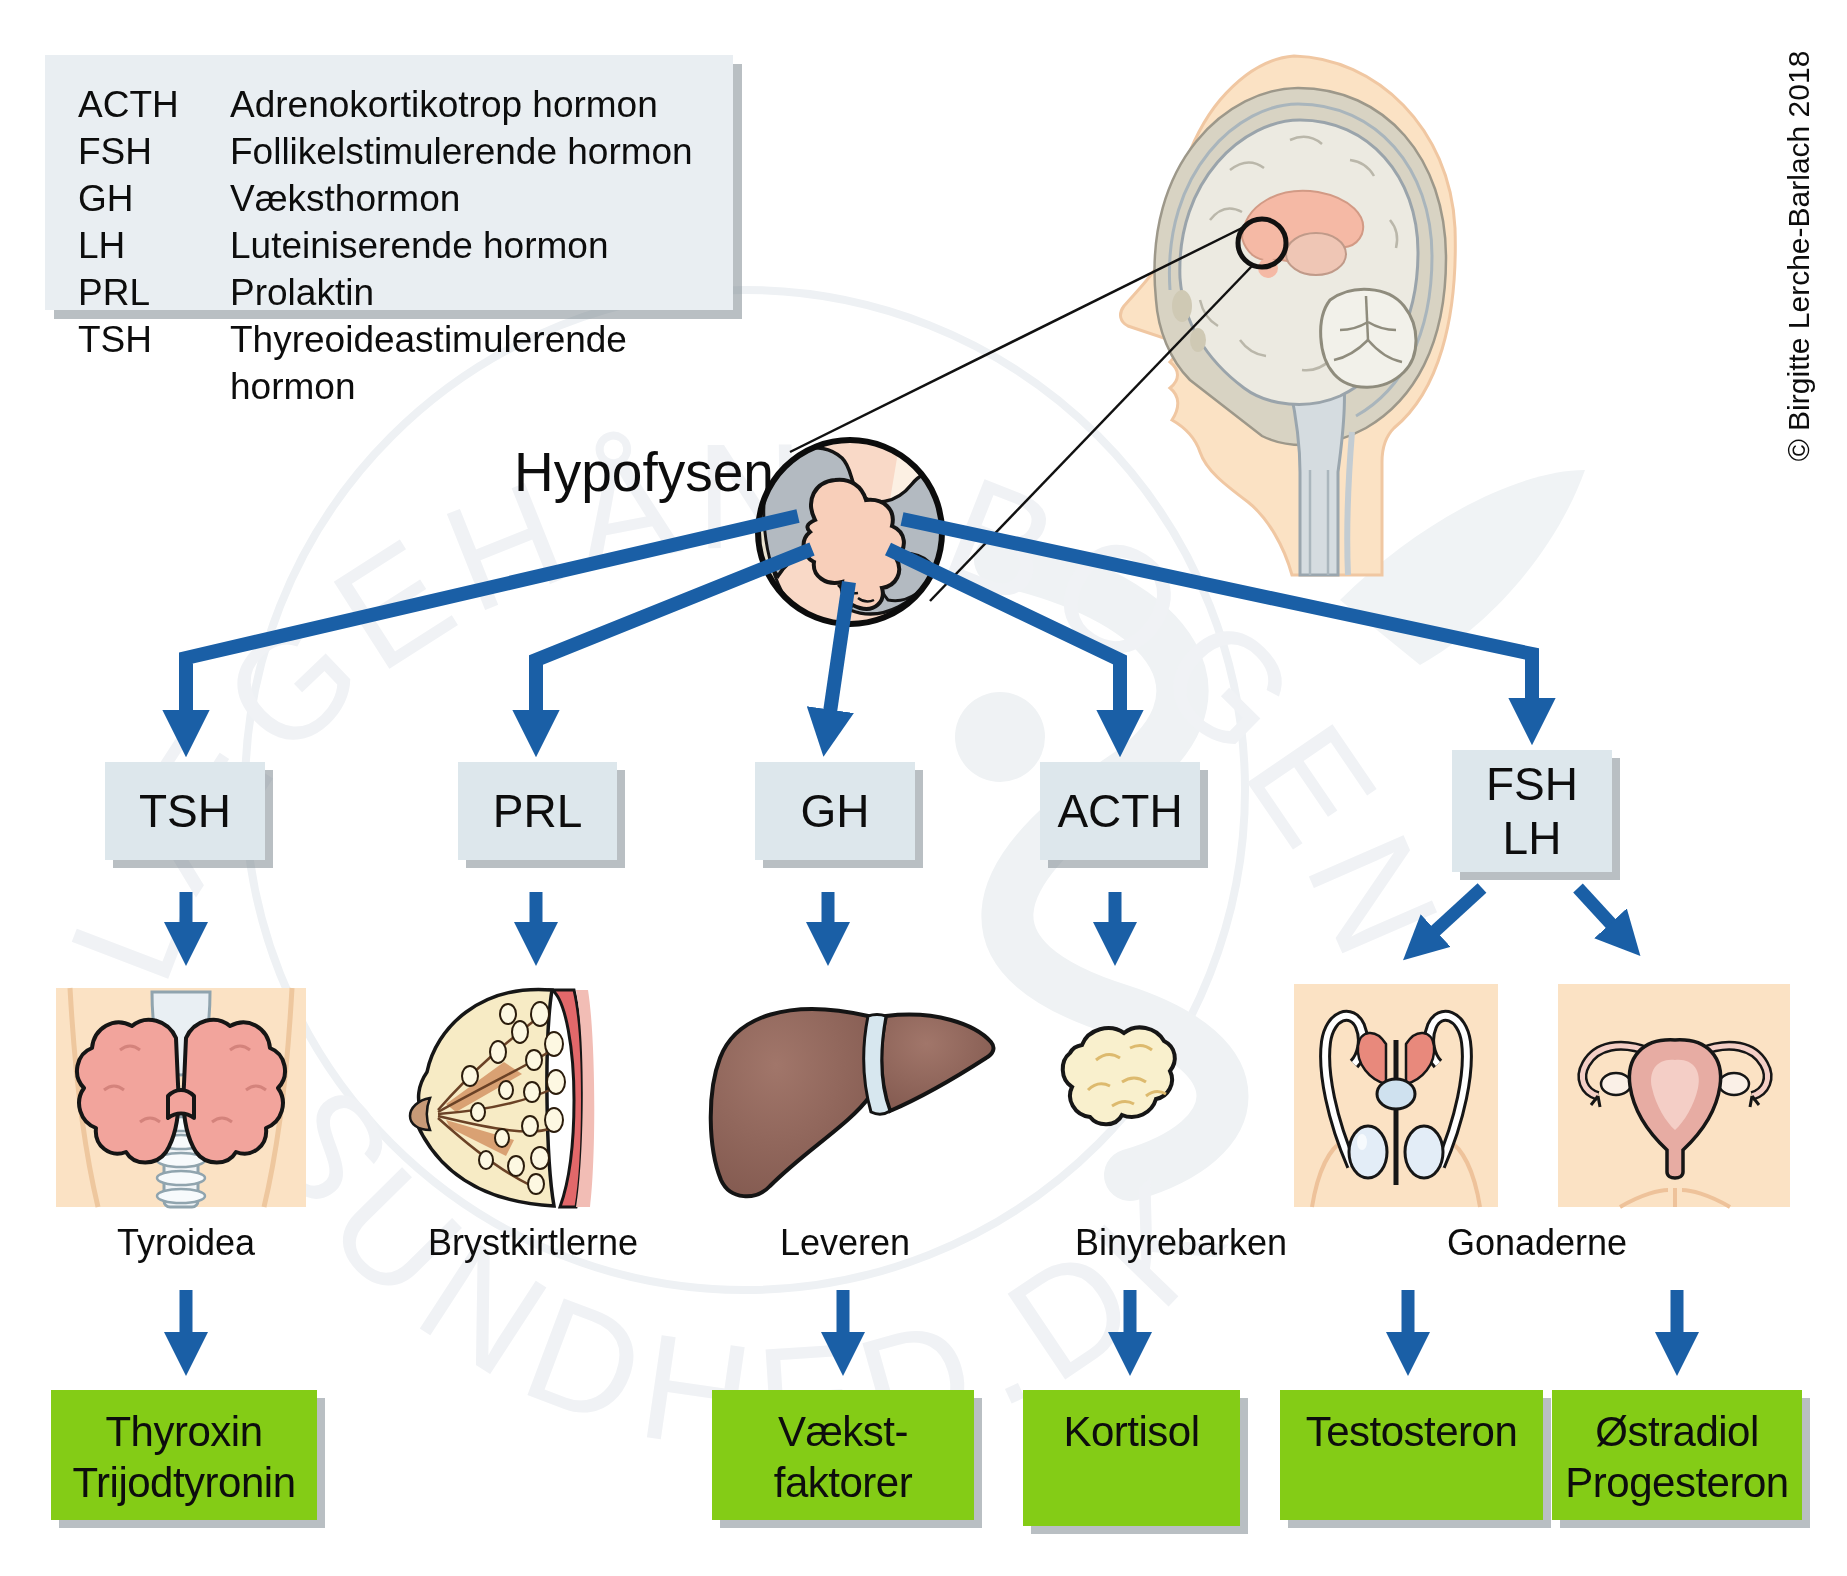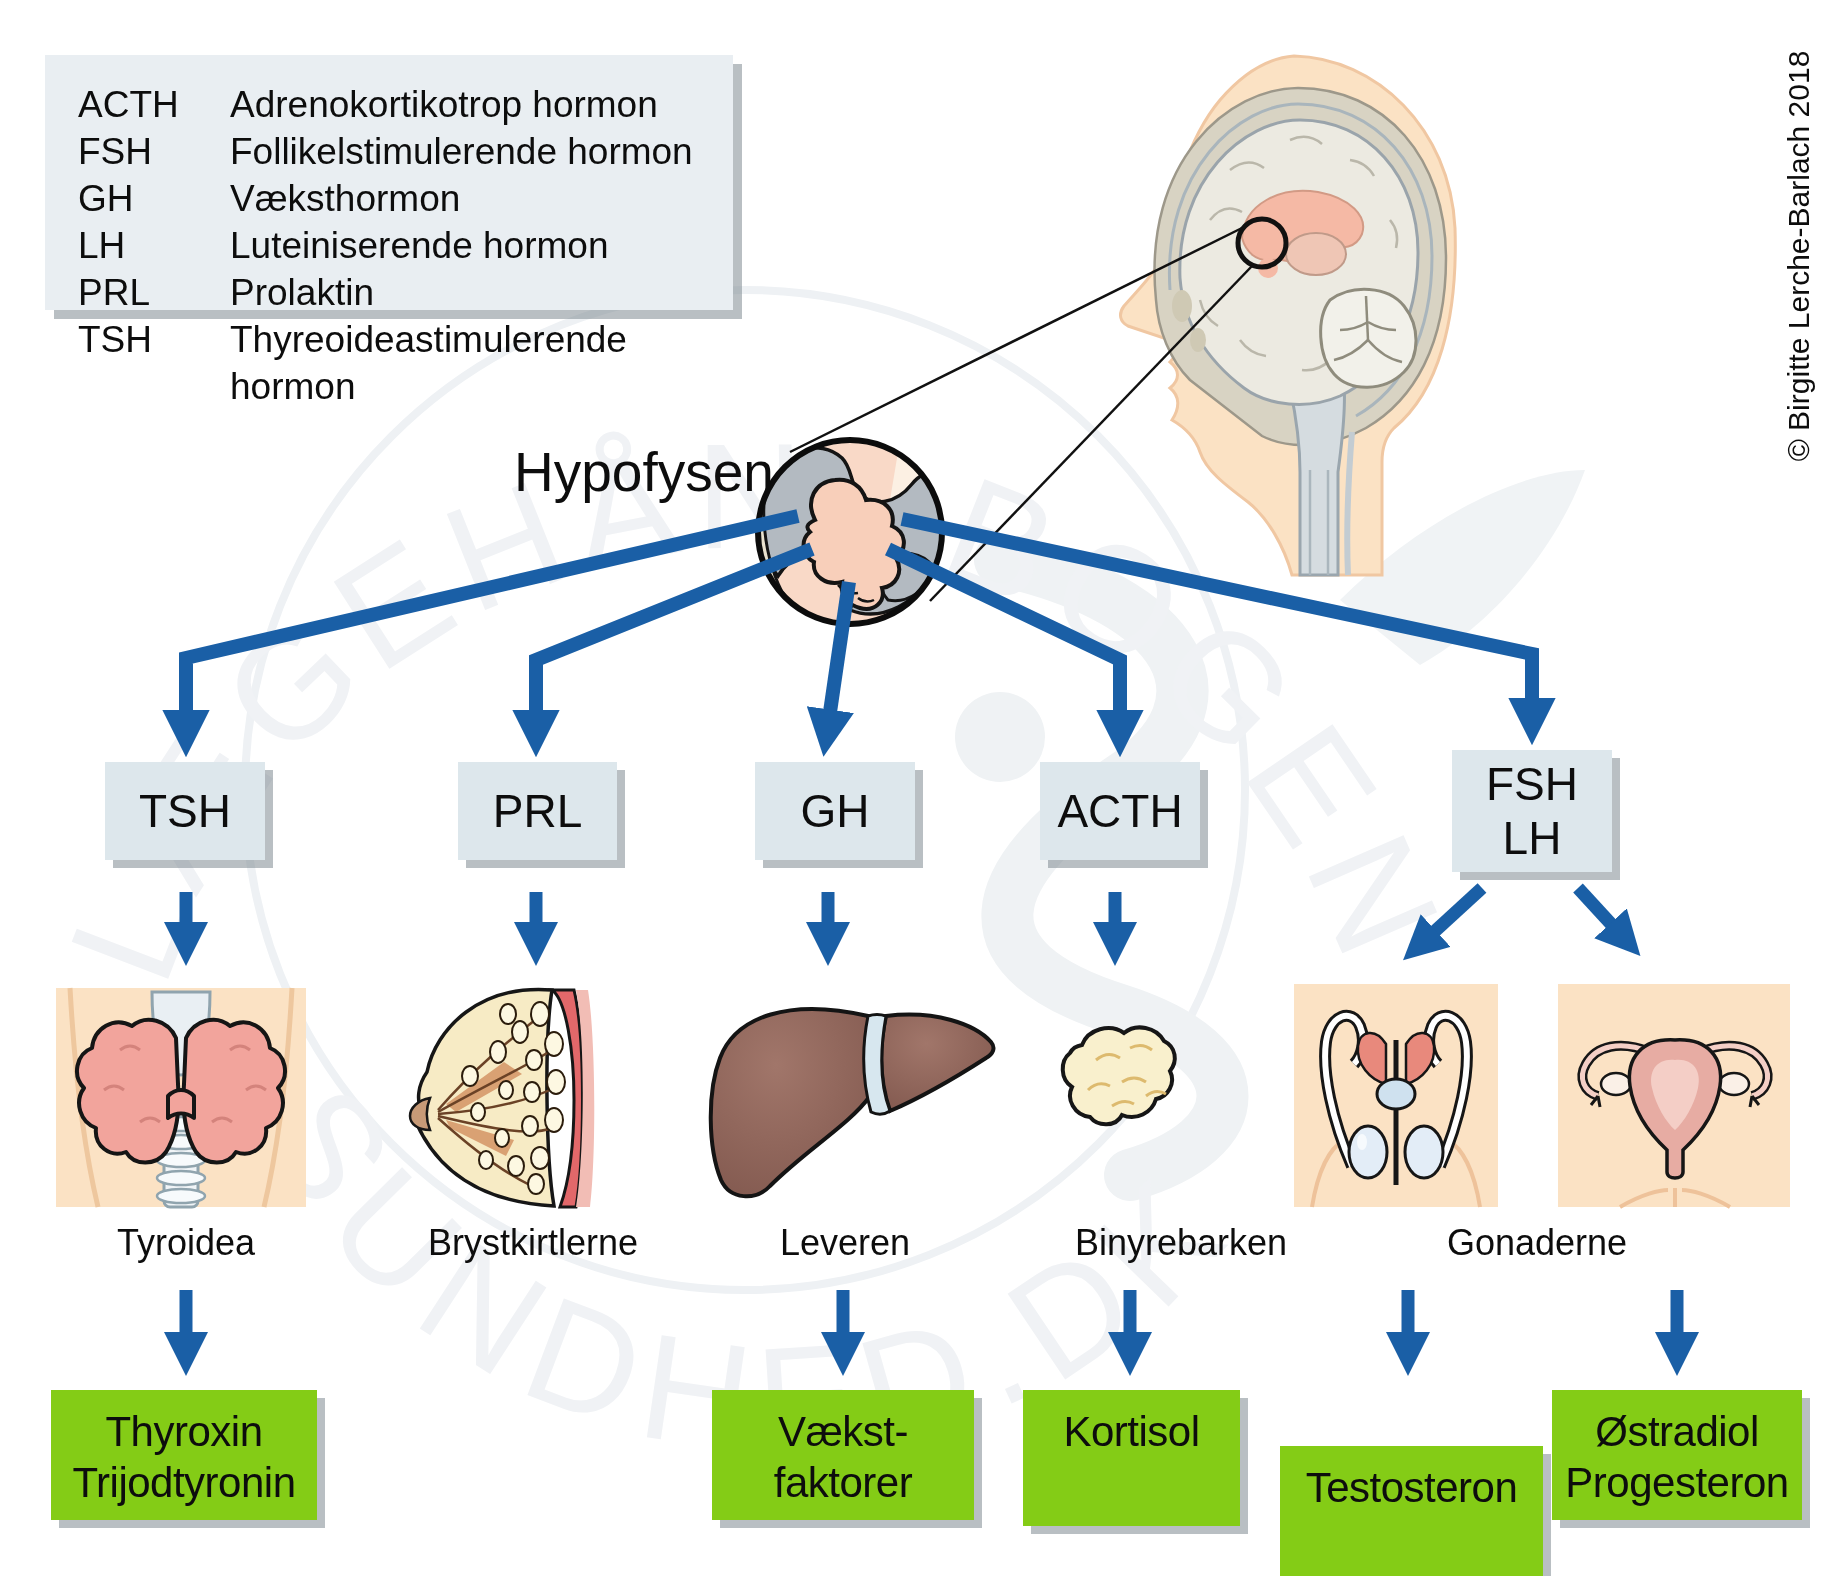--- a/index.html
+++ b/index.html
@@ -322,21 +322,21 @@
     <div>Thyroxin</div>
     <div>Trijodtyronin</div>
   </div>
   <div class="pbox" style="left:712px;top:1390px;width:262px;height:130px;">
     <div>Vækst-</div>
     <div>faktorer</div>
   </div>
   <div class="pbox" style="left:1023px;top:1390px;width:217px;height:136px;">
     <div>Kortisol</div>
   </div>
-  <div class="pbox" style="left:1280px;top:1446px;width:263px;height:130px;text-align:center;">
+  <div class="pbox" style="left:1280px;top:1390px;width:263px;height:130px;text-align:center;">
     <div>Testosteron</div>
   </div>
   <div class="pbox" style="left:1552px;top:1390px;width:250px;height:130px;">
     <div>Østradiol</div>
     <div>Progesteron</div>
   </div>
 
 </div>
 
 </body></html>

